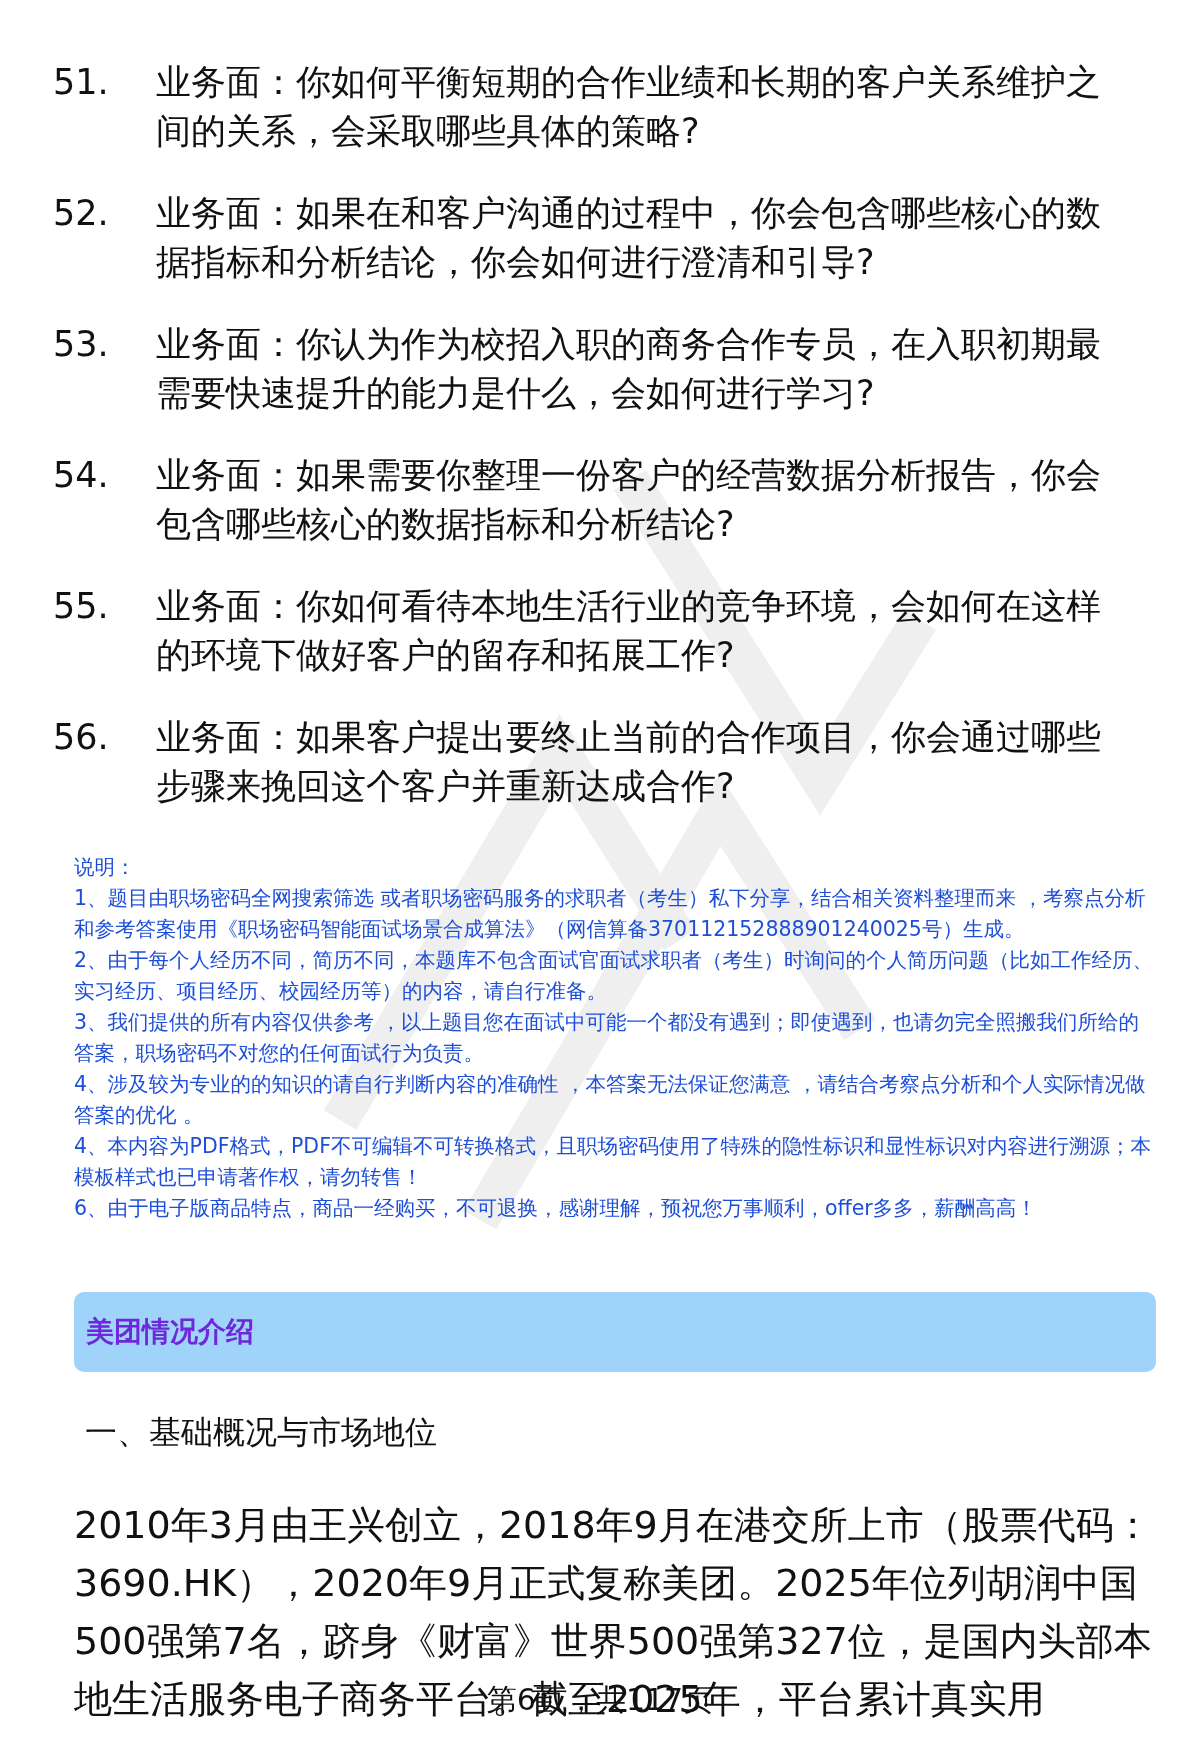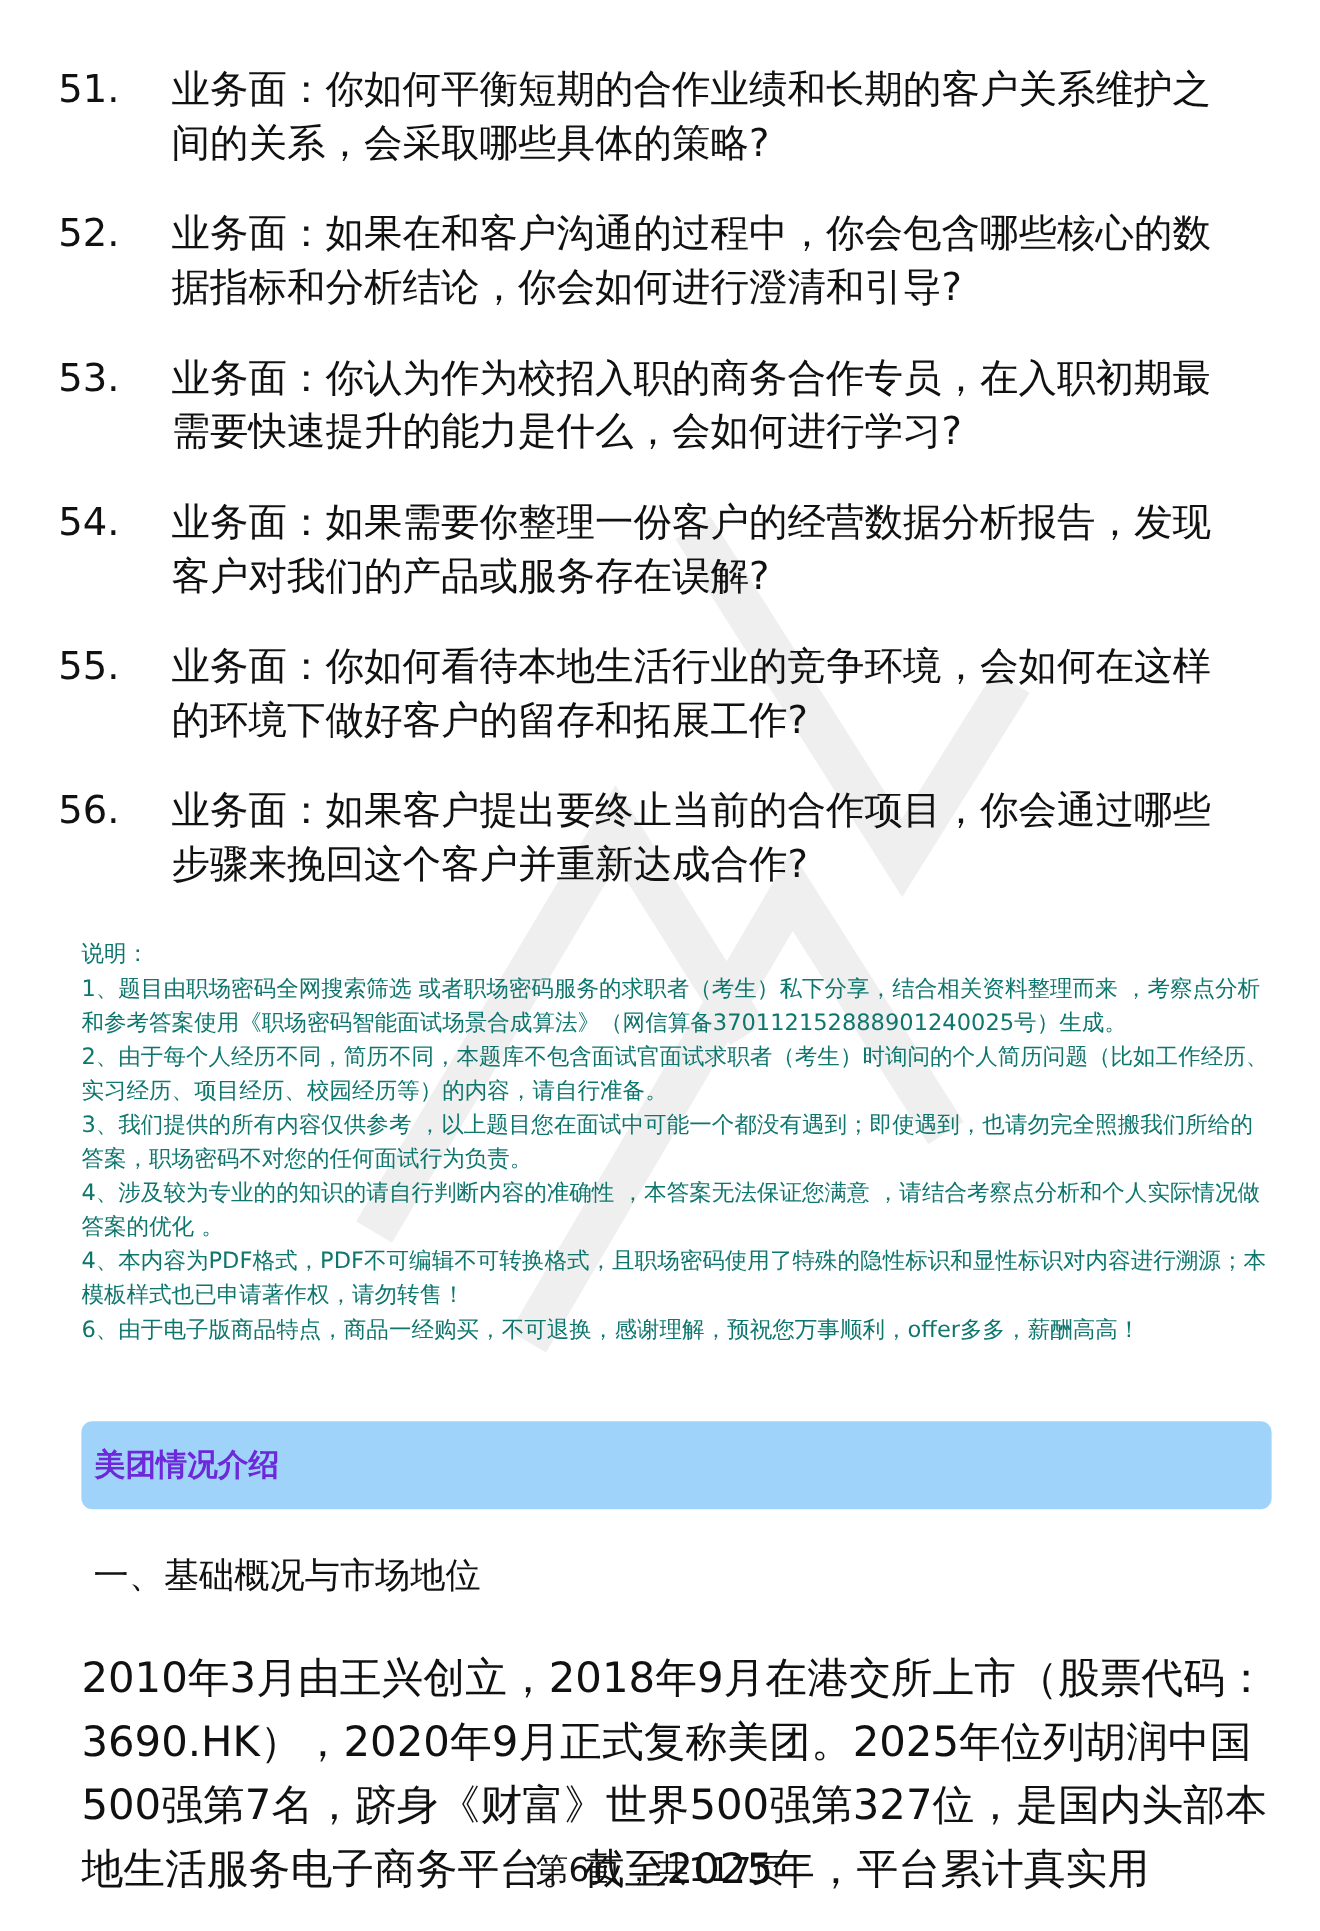--- a/index.html
+++ b/index.html
@@ -4,21 +4,21 @@
 <style>
   html, body { margin: 0; padding: 0; background: #ffffff; }
   body { width: 1200px; height: 1755px; position: relative; overflow: hidden;
          font-family: "DejaVu Sans", "Liberation Sans", sans-serif; color: #111; }
   .watermark { position: absolute; left: 300px; top: 420px; width: 650px; height: 820px;
                pointer-events: none; opacity: 0.06; }
   .questions { position: absolute; left: 53px; top: 58px; width: 1080px; }
   .q { display: flex; font-size: 35px; line-height: 49px; margin-bottom: 33px; gap: 28px; }
   .q .num { width: 75px; flex: none; }
   .q .text { flex: 1; width: 1000px; }
-  .notes { position: absolute; left: 74px; top: 852px; width: 1080px; font-size: 20.5px; line-height: 31px; color: #0f766e; }
+  .notes { position: absolute; left: 74px; top: 852px; width: 1080px; font-size: 20.5px; line-height: 31px; color: #1d4ed8; }
   .notes p { margin: 0; }
   .section-bar { position: absolute; left: 74px; top: 1292px; width: 1082px; height: 80px; background: #9fd3fa;
                  border-radius: 10px; display: flex; align-items: center; }
   .section-bar span { font-size: 28px; font-weight: bold; margin-left: 12px; color: #6d28d9; }
   .sub-heading { position: absolute; left: 85px; top: 1411px; font-size: 32px; }
   .body-para { position: absolute; left: 74px; top: 1496px; width: 1085px; font-size: 38px; line-height: 58px; }
   .footer { position: absolute; left: 0; width: 1200px; top: 1680px; text-align: center; font-size: 30px; }
 </style>
 </head>
 <body>
@@ -39,21 +39,21 @@
   <div class="q">
     <span class="num">52.</span>
     <span class="text">业务面：如果在和客户沟通的过程中，你会包含哪些核心的数据指标和分析结论，你会如何进行澄清和引导?</span>
   </div>
   <div class="q">
     <span class="num">53.</span>
     <span class="text">业务面：你认为作为校招入职的商务合作专员，在入职初期最需要快速提升的能力是什么，会如何进行学习?</span>
   </div>
   <div class="q">
     <span class="num">54.</span>
-    <span class="text">业务面：如果需要你整理一份客户的经营数据分析报告，发现客户对我们的产品或服务存在误解?</span>
+    <span class="text">业务面：如果需要你整理一份客户的经营数据分析报告，你会包含哪些核心的数据指标和分析结论?</span>
   </div>
   <div class="q">
     <span class="num">55.</span>
     <span class="text">业务面：你如何看待本地生活行业的竞争环境，会如何在这样的环境下做好客户的留存和拓展工作?</span>
   </div>
   <div class="q">
     <span class="num">56.</span>
     <span class="text">业务面：如果客户提出要终止当前的合作项目，你会通过哪些步骤来挽回这个客户并重新达成合作?</span>
   </div>
 </div>

